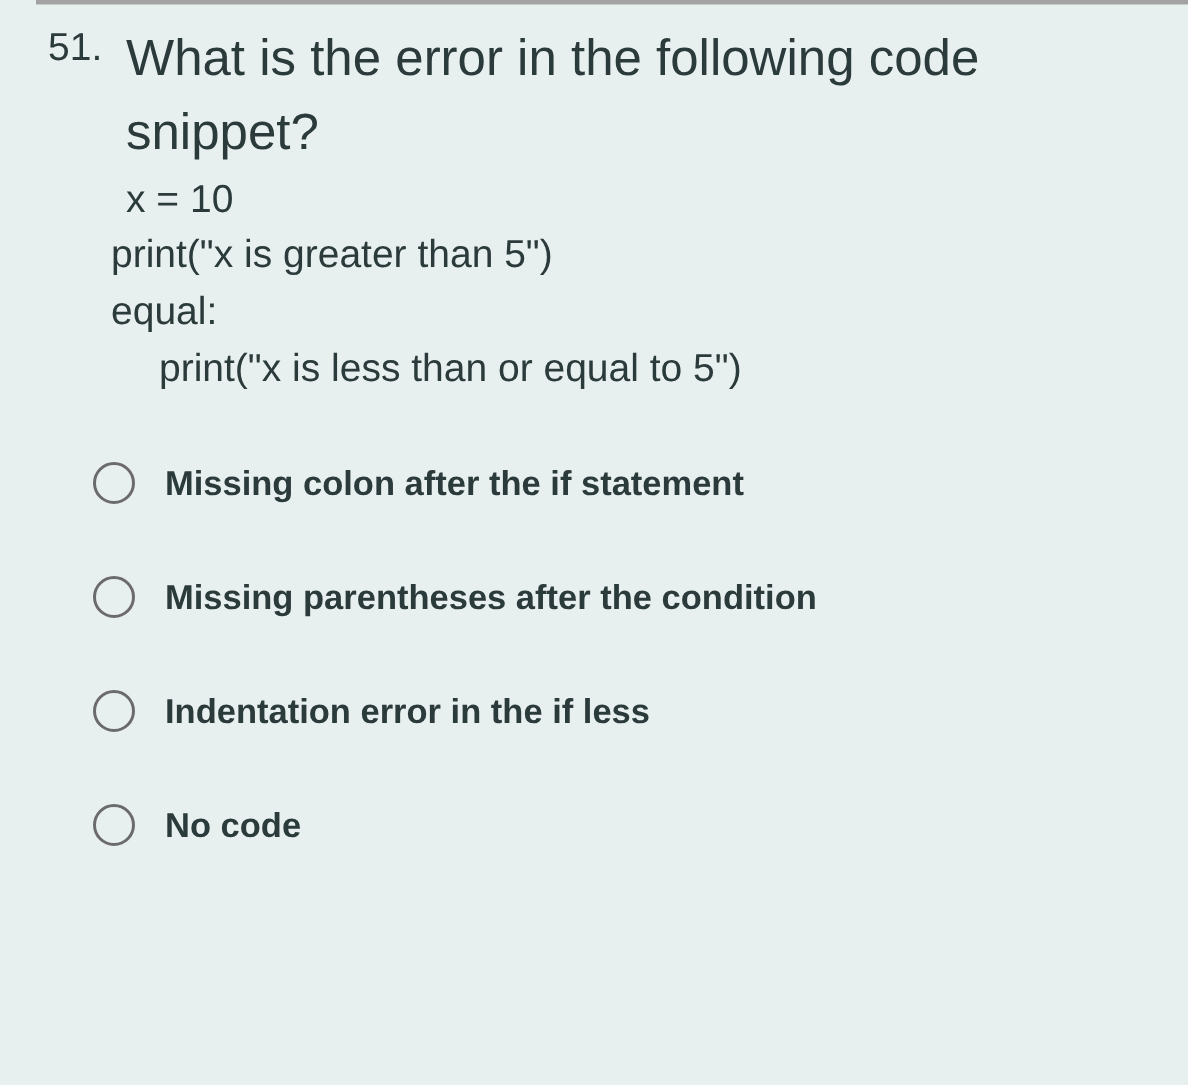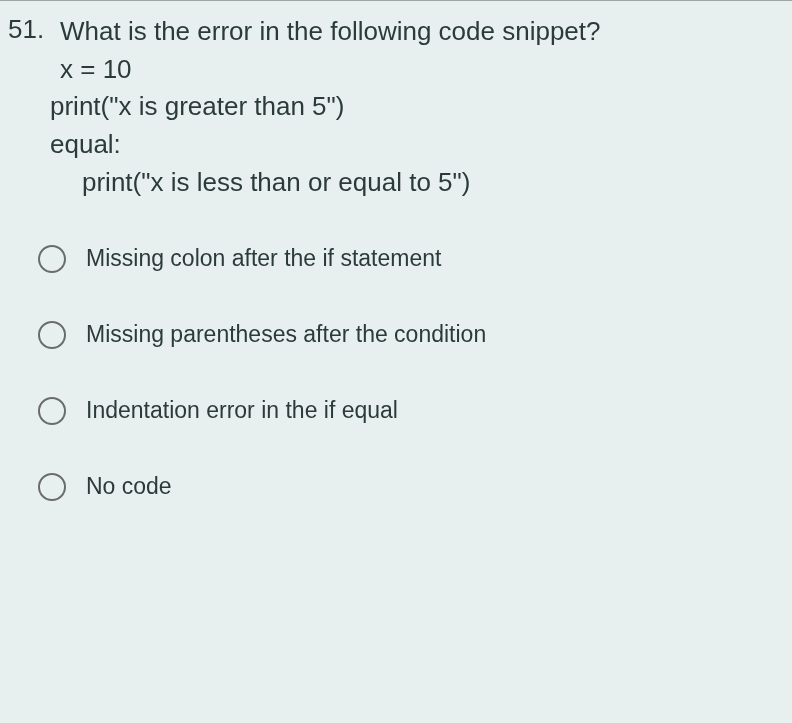--- a/index.html
+++ b/index.html
@@ -10,38 +10,39 @@
     body {
       font-family: Arial, Helvetica, sans-serif;
       background-color: #e8f0ef;
       width: 792px;
       height: 723px;
       padding: 0;
       overflow: hidden;
     }
     .question-container {
       padding: 12px 8px 20px 8px;
-      border-top: 1px solid #a3a3a3;
+      border-top: 3px solid #a3a3a3;
+      margin-left: 24px;
     }
     .question-header {
       display: flex;
       align-items: flex-start;
     }
     .question-number {
       font-size: 26px;
       color: #2b3a3a;
       margin-right: 10px;
       line-height: 1.3;
       min-width: 42px;
     }
     .question-body {
       flex: 1;
     }
     .question-text {
-      font-size: 26px;
+      font-size: 34px;
       color: #2b3a3a;
       line-height: 1.45;
     }
     .code-line {
       font-size: 26px;
       color: #2b3a3a;
       line-height: 1.45;
       white-space: pre;
     }
     .points-line {
@@ -54,24 +55,25 @@
     }
     .required-asterisk {
       color: #a03030;
       margin-left: 4px;
     }
     .options {
       margin-top: 44px;
     }
     .option {
       display: flex;
-      align-items: flex-start;
+      align-items: flex-end;
       margin-bottom: 48px;
       padding-left: 30px;
       cursor: pointer;
+      font-weight: bold;
     }
     .option:last-child {
       margin-bottom: 0;
     }
     .radio {
       width: 28px;
       height: 28px;
       border: 2px solid #6b6b6b;
       border-radius: 50%;
       margin-right: 20px;
@@ -102,20 +104,20 @@
     <div class="option">
       <div class="radio"></div>
       <div class="option-label">Missing colon after the if statement</div>
     </div>
     <div class="option">
       <div class="radio"></div>
       <div class="option-label">Missing parentheses after the condition</div>
     </div>
     <div class="option">
       <div class="radio"></div>
-      <div class="option-label">Indentation error in the if equal</div>
+      <div class="option-label">Indentation error in the if less</div>
     </div>
     <div class="option">
       <div class="radio"></div>
       <div class="option-label">No code</div>
     </div>
   </div>
 </div>
 
 </body></html>

